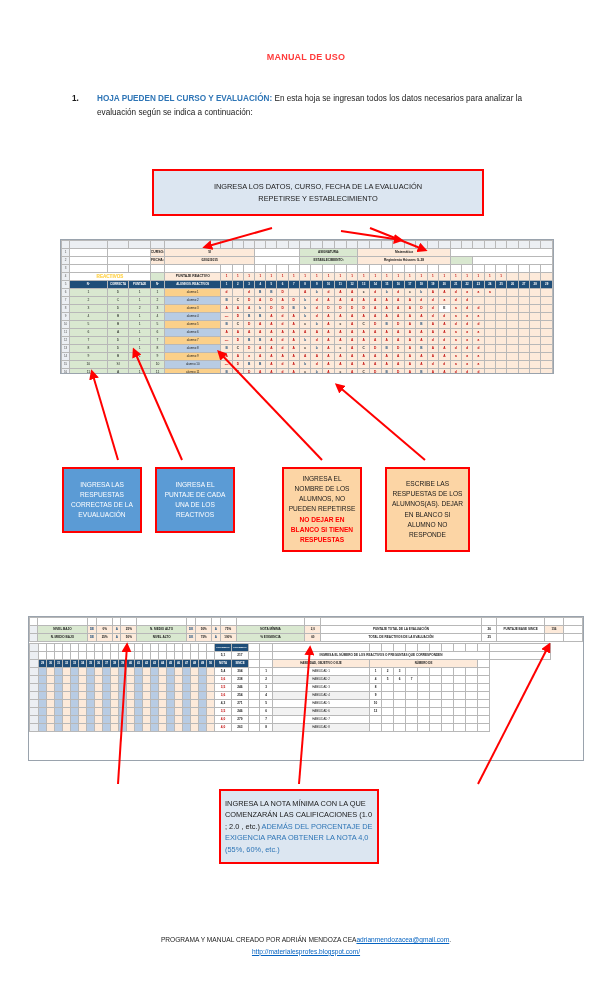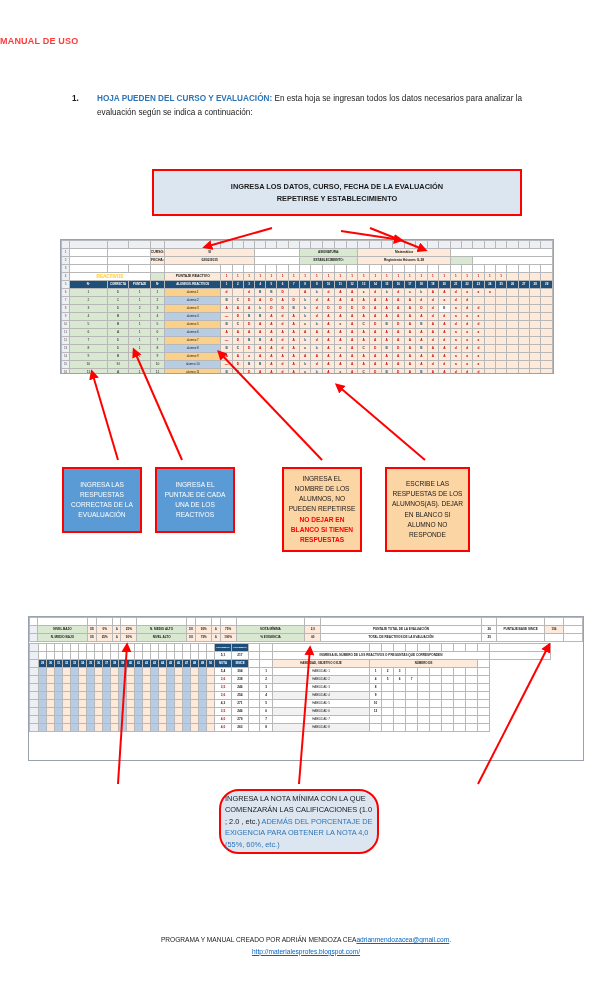--- a/index.html
+++ b/index.html
@@ -5,21 +5,21 @@
   html,body{margin:0;padding:0;}
   body{
     width:612px;height:1008px;background:#ffffff;
     font-family:"Liberation Sans",sans-serif;
     color:#1a1a1a;position:relative;overflow:hidden;
   }
   .page{position:relative;width:612px;height:1008px;}
 
   
   .doc-title{
-    position:absolute;top:36px;left:0;width:612px;text-align:left;
+    position:absolute;top:52px;left:0;width:612px;text-align:center;
     font-size:9px;font-weight:bold;color:#ff3b3b;letter-spacing:.2px;
   }
   .intro{
     position:absolute;top:92px;left:72px;width:470px;
     font-size:8.2px;line-height:1.65;
   }
   .intro .num{position:absolute;left:0;top:0;font-weight:bold;}
   .intro .body{margin-left:25px;}
   .intro .lead{color:#2e75b6;font-weight:bold;}
 
@@ -101,21 +101,21 @@
 
   <div class="doc-title">MANUAL DE USO</div>
 
   <div class="intro">
     <span class="num">1.</span>
     <div class="body">
       <span class="lead">HOJA PUEDEN DEL CURSO Y EVALUACIÓN:</span><span> En esta hoja se ingresan todos los datos necesarios para analizar la evaluación según se indica a continuación:</span>
     </div>
   </div>
 
-  <div class="callout blue-pale wide" style="left:152px;top:169px;width:370px;height:47px;font-weight:bold;">
+  <div class="callout blue-pale wide" style="left:152px;top:169px;width:332px;height:47px;">
     <div>
       <div>INGRESA LOS DATOS, CURSO, FECHA DE LA EVALUACIÓN</div>
       <div>REPETIRSE Y ESTABLECIMIENTO</div>
     </div>
   </div>
 
   <div class="sheet" style="left:60px;top:239px;width:494px;height:135px;">
     <table class="xl" id="sheet1">
         <tbody>
           <tr>
@@ -1206,21 +1206,21 @@
             <td class="habnum"></td>
             <td class="habnum"></td>
             <td class="habnum"></td>
             <td class="wht"></td>
           </tr>
         </tbody>
       </table>
   </div>
 
 
-  <div class="callout blue-pale wide" style="left:219px;top:789px;width:160px;height:65px;justify-content:flex-start;text-align:left;border-radius:20px;">
+  <div class="callout blue-pale wide" style="left:219px;top:789px;width:160px;height:75px;justify-content:flex-start;text-align:left;">
     <div>
       <span>INGRESA LA NOTA MÍNIMA  CON LA QUE COMENZARÁN LAS CALIFICACIONES (1.0 ; 2.0 , etc.)</span>
       <span class="b">ADEMÁS DEL PORCENTAJE DE EXIGENCIA PARA OBTENER LA NOTA 4,0  (55%, 60%, etc.)</span>
     </div>
   </div>
 
 
   <svg class="arrows" viewBox="0 0 612 1008">
     <defs>
       <marker id="ah" markerWidth="5" markerHeight="5" refX="3.6" refY="2.5" orient="auto">

